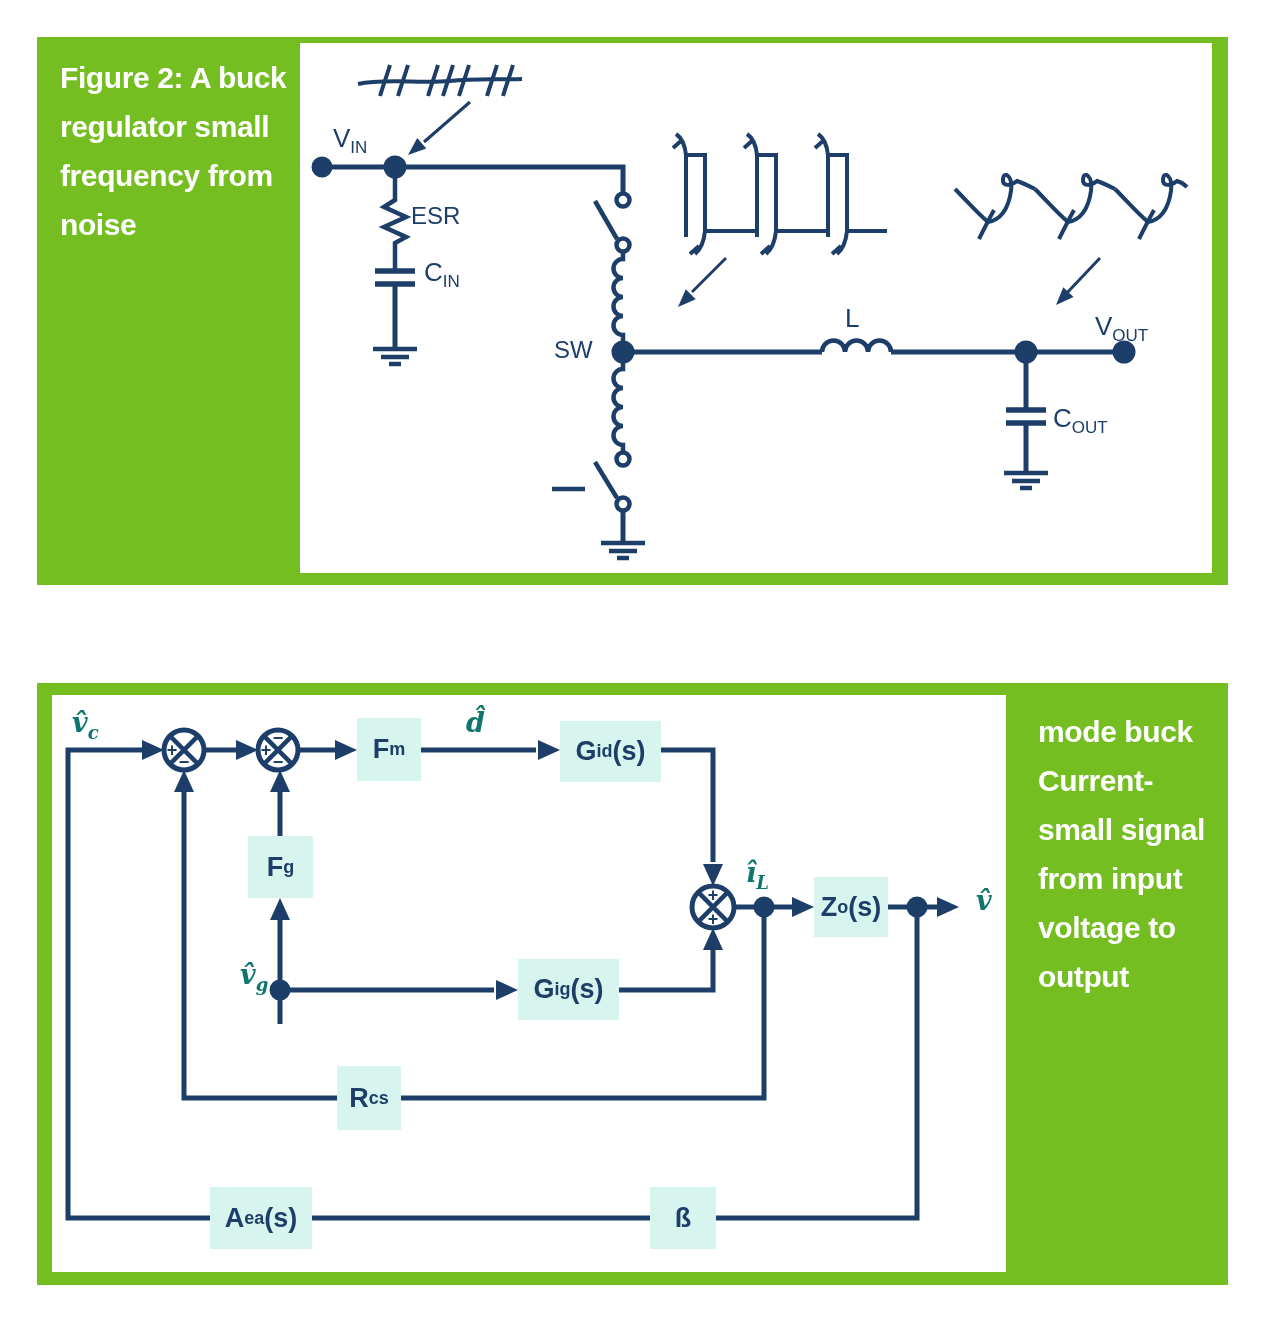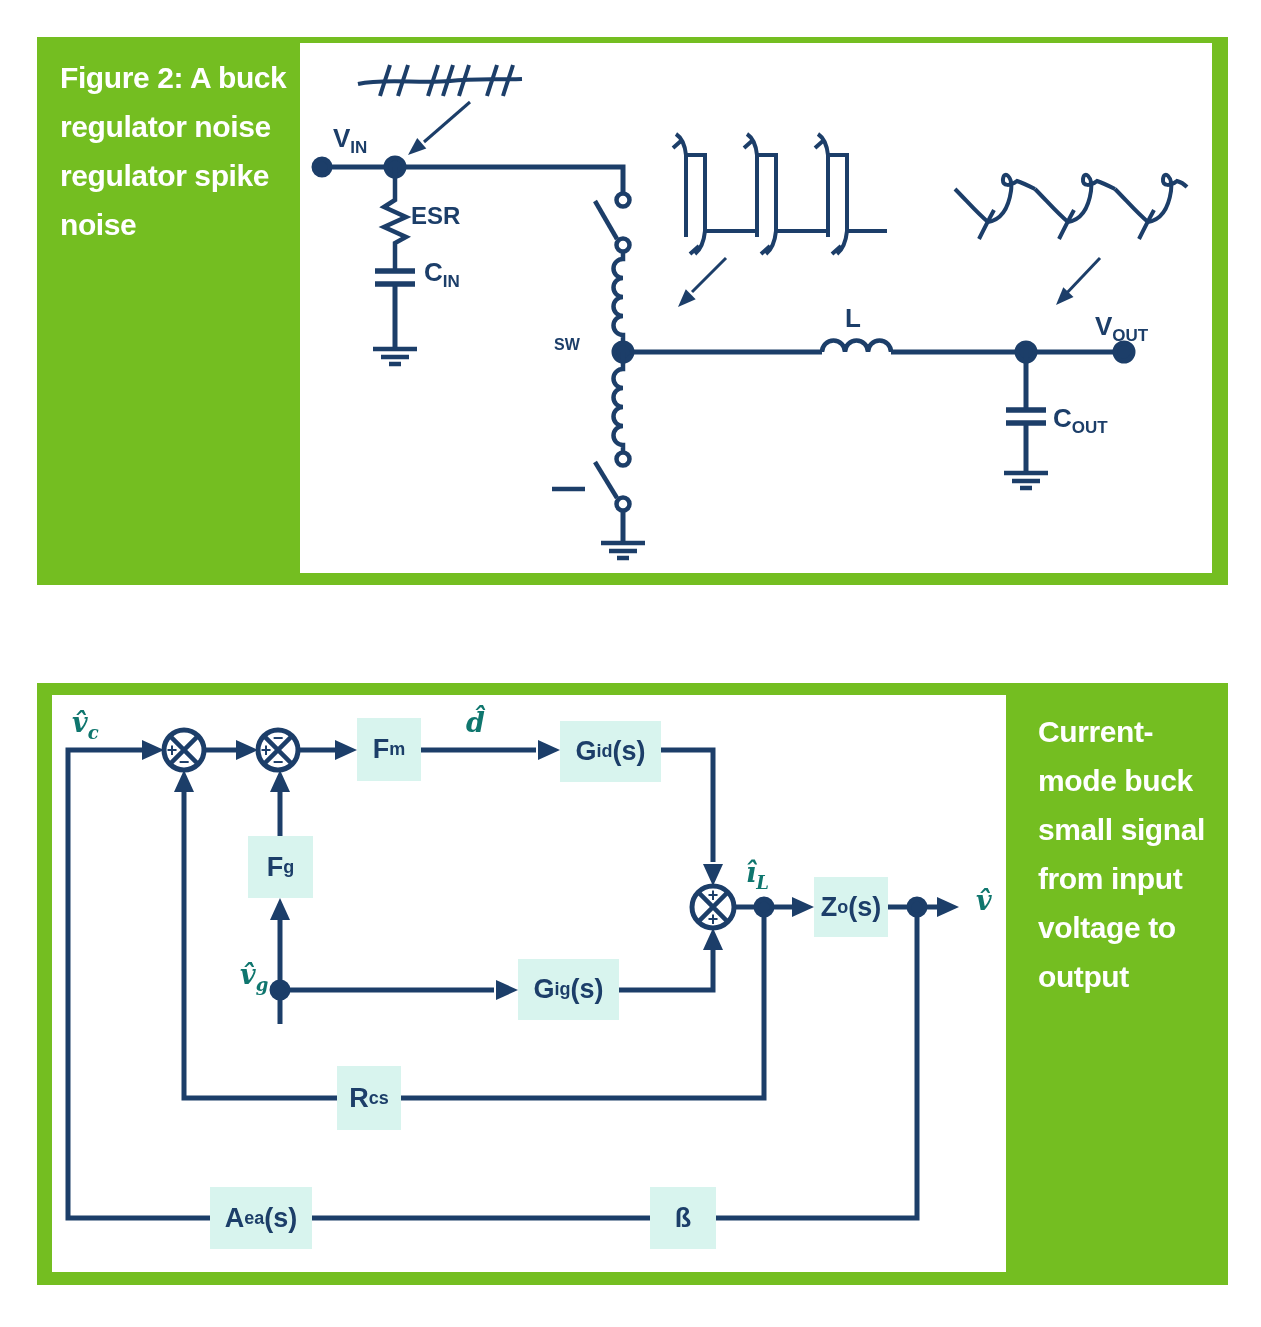--- a/index.html
+++ b/index.html
@@ -2,42 +2,42 @@
 <html><head>
 <meta charset="utf-8">
 <style>
   html,body{margin:0;padding:0;}
   body{width:1261px;height:1327px;position:relative;background:#ffffff;
        font-family:"Liberation Sans",sans-serif;}
   .panel{position:absolute;background:#74be21;}
   .content{position:absolute;background:#ffffff;}
   .caption{position:absolute;color:#ffffff;font-weight:bold;font-size:30px;
            line-height:49px;letter-spacing:-0.4px;}
-  .lbl{position:absolute;color:#1c3e69;font-weight:bold;font-size:26px;white-space:nowrap;text-align:right;}
+  .lbl{position:absolute;color:#1c3e69;font-weight:normal;font-size:26px;white-space:nowrap;text-align:right;}
   .lbl .sb{font-size:17px;vertical-align:-6px;letter-spacing:0;}
   .hat{position:absolute;color:#0f766e;font-family:"DejaVu Serif",serif;
        font-style:italic;font-weight:bold;font-size:27px;white-space:nowrap;}
   .hat .sb{font-size:18px;vertical-align:-7px;}
   .blk{position:absolute;display:flex;align-items:center;justify-content:center;
        color:#1c3e69;font-weight:bold;font-size:27px;white-space:nowrap;}
   .blk .sb{font-size:18px;vertical-align:-6px;}
   .sign{position:absolute;width:24px;text-align:center;color:#1c3e69;
         font-weight:bold;font-size:18px;line-height:18px;}
   svg{position:absolute;left:0;top:0;}
   svg path, svg circle{stroke:#1c3e69;}
 </style>
 </head>
 <body>
 
 <div class="panel" style="left:37px;top:37px;width:1191px;height:548px;">
 
   <div class="caption" style="left:23px;top:16px;width:235px;">
     <div>Figure 2: A buck</div>
-    <div>regulator noise</div>
-    <div>regulator spike</div>
+    <div>regulator small</div>
+    <div>frequency from</div>
     <div>noise</div>
   </div>
 
   <div class="content" style="left:263px;top:6px;width:912px;height:530px;">
 
     <svg width="912" height="530" viewBox="0 0 912 530" fill="none" stroke-width="5">
       <g>
         <path d="M22,124 H323 V150"></path>
         <circle cx="22" cy="124" r="8" fill="#1c3e69" stroke="none"></circle>
         <circle cx="95" cy="124" r="9" fill="#1c3e69" stroke="none"></circle>
@@ -128,21 +128,21 @@
       </g>
       <g>
         <path d="M800,215 L764,253" stroke-width="3"></path>
         <polygon points="756,262 763.3,244.2 773.5,254.1" fill="#1c3e69" stroke="none"></polygon>
       </g>
     </svg>
 
     <div class="lbl" style="left:33px;top:80px"><span>V</span><span class="sb">IN</span></div>
     <div class="lbl" style="left:111px;top:159px;font-size:24px">ESR</div>
     <div class="lbl" style="left:124px;top:214px"><span>C</span><span class="sb">IN</span></div>
-    <div class="lbl" style="left:254px;top:293px;font-size:16px">SW</div>
+    <div class="lbl" style="left:254px;top:293px;font-size:24px">SW</div>
     <div class="lbl" style="left:545px;top:260px">L</div>
     <div class="lbl" style="left:795px;top:268px"><span>V</span><span class="sb">OUT</span></div>
     <div class="lbl" style="left:753px;top:360px"><span>C</span><span class="sb">OUT</span></div>
   </div>
 </div>
 
 <div class="panel" style="left:37px;top:683px;width:1191px;height:602px;">
 
   <div class="content" style="left:15px;top:12px;width:954px;height:577px;">
 
@@ -259,20 +259,20 @@
     <span class="sign" style="left:108px;top:46px">+</span>
     <span class="sign" style="left:120px;top:58px">−</span>
     <span class="sign" style="left:214px;top:34px">−</span>
     <span class="sign" style="left:202px;top:46px">+</span>
     <span class="sign" style="left:214px;top:58px">−</span>
     <span class="sign" style="left:649px;top:191px">+</span>
     <span class="sign" style="left:649px;top:215px">+</span>
   </div>
 
   <div class="caption" style="left:1001px;top:24px;width:190px;">
+    <div>mode buck</div>
     <div>Current-</div>
-    <div>mode buck</div>
     <div>small signal</div>
     <div>from input</div>
     <div>voltage to</div>
     <div>output</div>
   </div>
 </div>
 
 </body></html>

